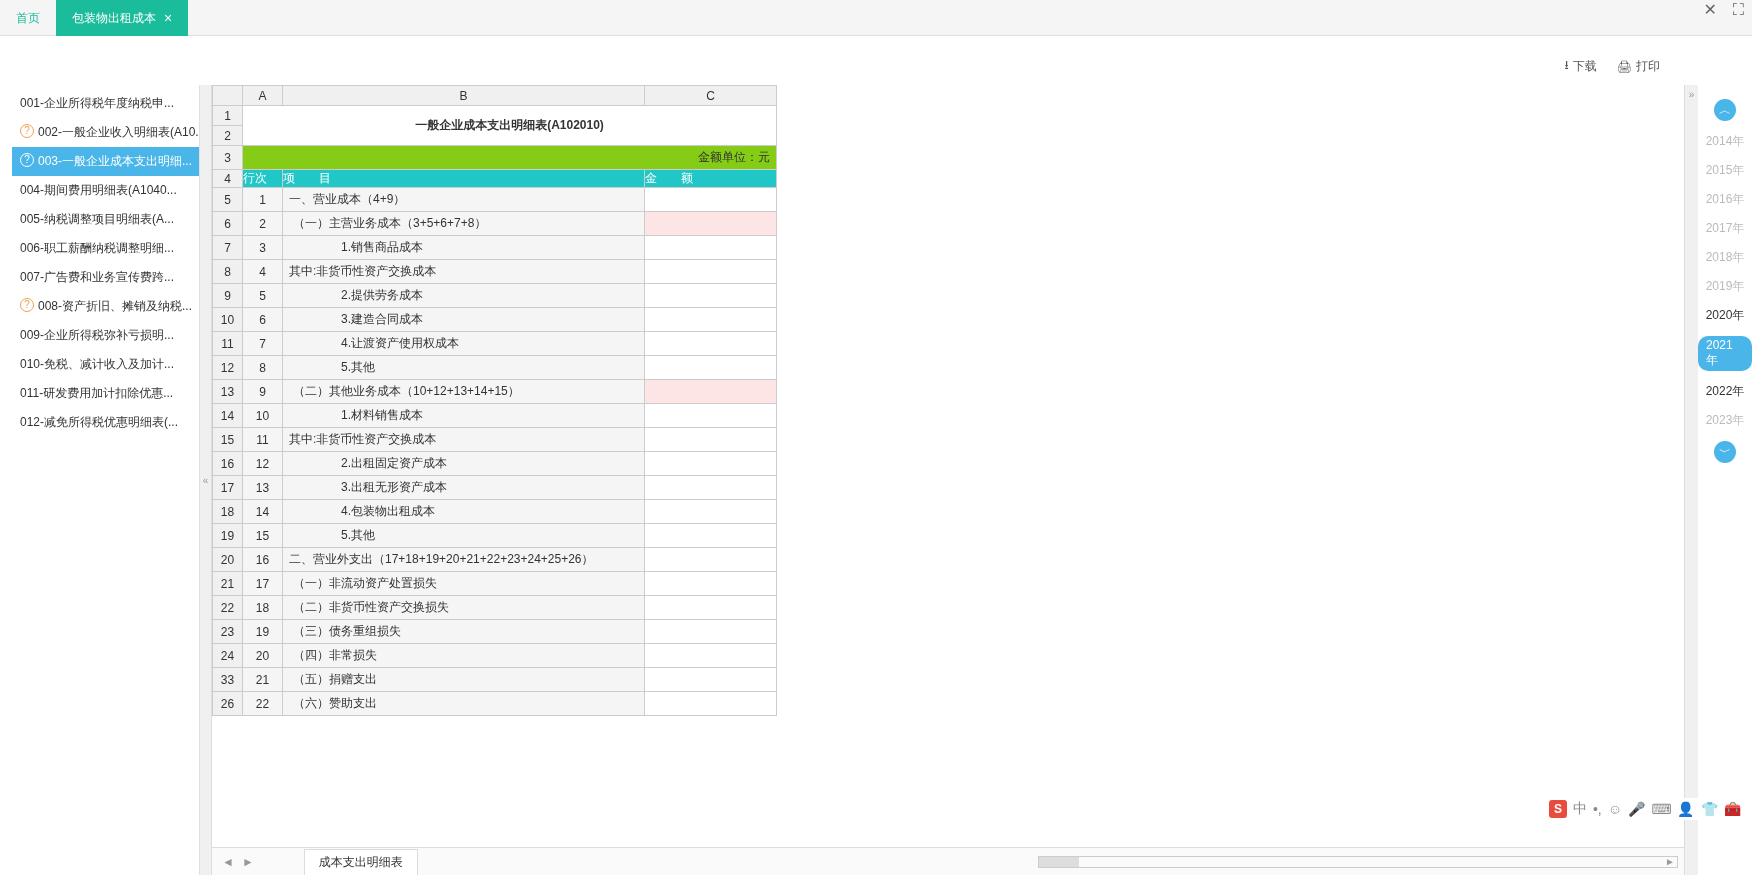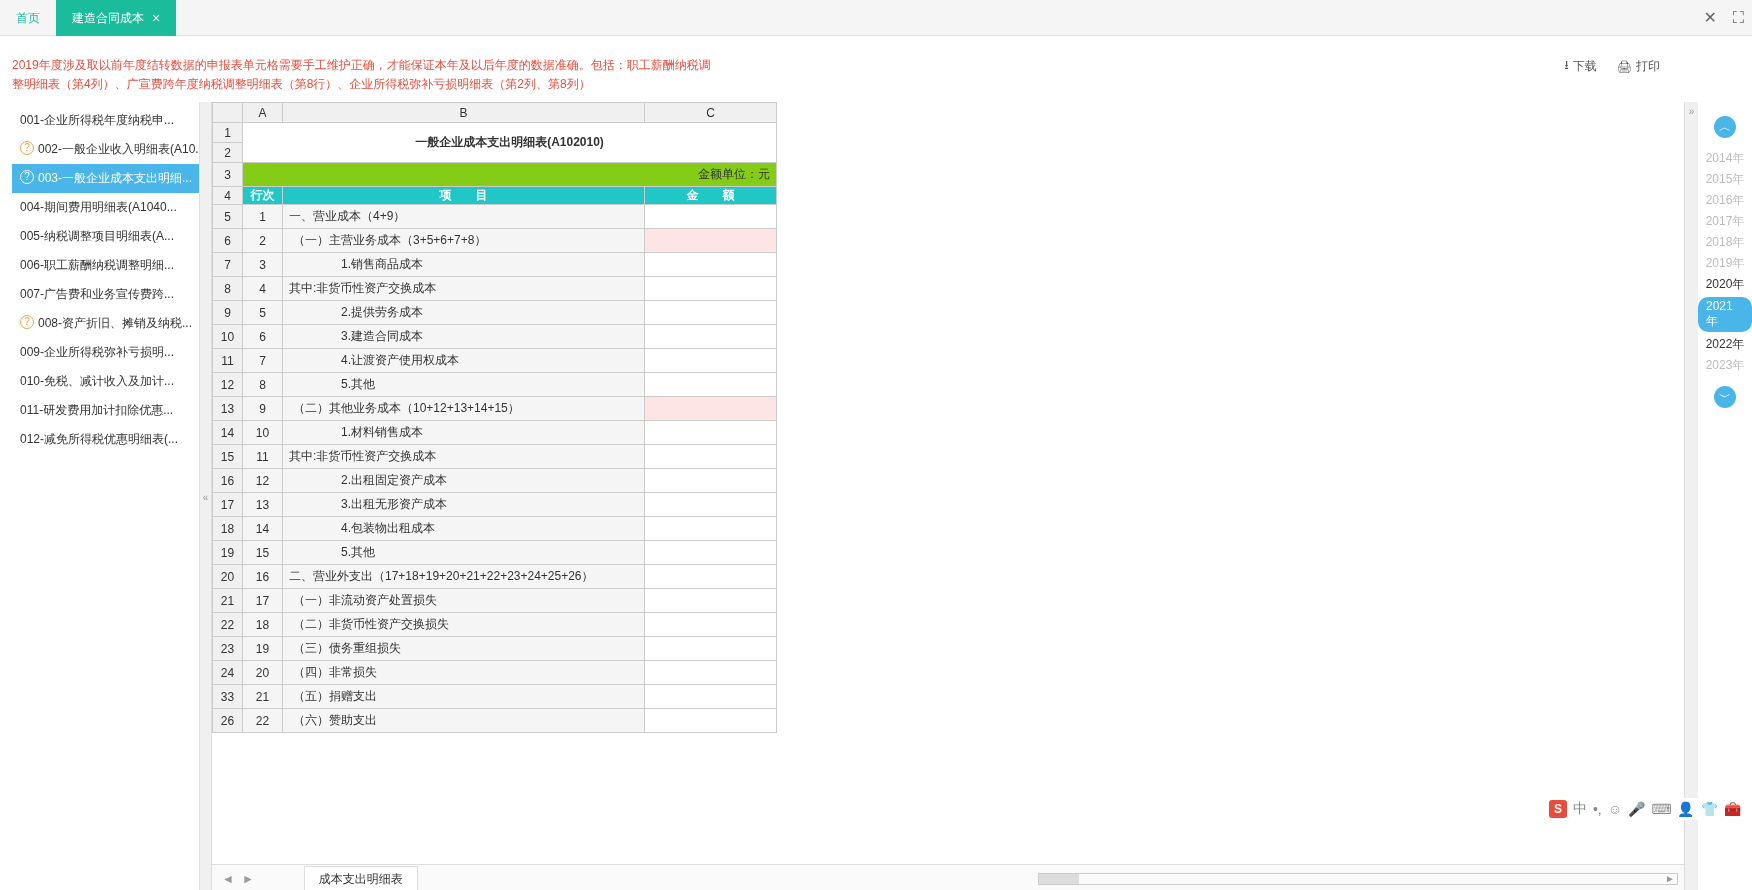--- a/index.html
+++ b/index.html
@@ -1,17 +1,17 @@
 <!DOCTYPE html>
 <html><head>
 <meta charset="utf-8">
 <style>
 * { box-sizing: border-box; margin: 0; padding: 0; }
 body { font-family: "Microsoft YaHei", Arial, sans-serif; font-size: 12px; color: #333; background: #fff; overflow: hidden; }
-.tabs-bar { display: flex; align-items: center; background: #f5f5f5; border-bottom: 1px solid #e0e0e0; height: 36px; position: relative; }
+.tabs-bar { display: flex; align-items: flex-start; background: #f5f5f5; border-bottom: 1px solid #e0e0e0; height: 36px; position: relative; }
 .tab { padding: 0 16px; height: 36px; line-height: 36px; cursor: pointer; display: flex; align-items: center; }
 .tab.home { color: #1abc9c; }
 .tab.active { background: #1abc9c; color: #fff; }
 .tab-close { margin-left: 8px; font-size: 14px; cursor: pointer; }
 .tabs-right { position: absolute; right: 8px; display: flex; gap: 16px; align-items: center; }
 .tabs-right span { cursor: pointer; font-size: 16px; color: #666; }
 .warning-bar { display: flex; padding: 20px 12px 8px; align-items: flex-start; }
 .warning-text { color: #e74c3c; font-size: 12px; line-height: 1.6; max-width: 700px; }
 .warning-actions { display: flex; gap: 20px; margin-left: auto; margin-right: 80px; align-items: center; color: #555; }
 .warning-actions span { cursor: pointer; display: flex; align-items: center; gap: 4px; }
@@ -29,21 +29,21 @@
 .corner { width: 30px; height: 20px; background: #f0f0f0; }
 .colhdr { background: #f0f0f0; text-align: center; height: 20px; font-weight: normal; }
 .rowhdr { background: #f0f0f0; text-align: center; width: 30px; font-weight: normal; }
 .colA { width: 40px; }
 .colB { width: 362px; }
 .colC { width: 132px; }
 .cell { height: 24px; padding: 2px 6px; background: #fff; }
 .cell.center { text-align: center; }
 .title-row { text-align: center; font-weight: bold; font-size: 15px; background: #fff; height: 40px; margin-top: 28px; }
 .unit-row { text-align: right; background: #84cc16; }
-.hdr-cell { background: #21c6c6; color: #fff; text-align: center; font-weight: bold; height: 17px; }
+.hdr-cell { background: #21c6c6; color: #fff; text-align: left; font-weight: normal; height: 17px; }
 .pink { background: #fde5e5; }
 .gray { background: #f5f5f5; }
 .indent1 { padding-left: 10px; }
 .indent2 { padding-left: 58px; }
 .indent3 { }
 .sheet-tabs { display: flex; align-items: center; border-top: 1px solid #ddd; height: 28px; background: #fafafa; }
 .sheet-nav { display: flex; gap: 8px; padding: 0 10px; color: #999; }
 .sheet-nav span { cursor: pointer; }
 .sheet-tab { padding: 4px 14px; border: 1px solid #ddd; border-bottom: none; background: #fff; font-size: 12px; cursor: pointer; margin-left: 40px; }
 .hscroll-placeholder { flex:1; display:flex; justify-content:flex-end; padding-right:6px; }
@@ -59,31 +59,30 @@
 .year-item.active { background: #4ab5e8; color: #fff; padding: 2px 8px; border-radius: 10px; }
 .ime-bar { position: fixed; right: 6px; bottom: 70px; display: flex; gap: 6px; align-items: center; font-size: 14px; color: #888; background:#fff; padding:2px 4px; }
 .ime-bar .s-icon { background:#e74c3c; color:#fff; width:18px; height:18px; border-radius:3px; display:flex; align-items:center; justify-content:center; font-weight:bold; font-size:12px; }
 </style>
 </head>
 <body>
 
 <div class="tabs-bar">
   <div class="tab home">首页</div>
   <div class="tab active">
-    <span>建造合同成本</span>
+    <span>包装物出租成本</span>
     <span class="tab-close">×</span>
   </div>
   <div class="tabs-right">
     <span>✕</span>
     <span>⛶</span>
   </div>
 </div>
 
 <div class="warning-bar">
-  <div class="warning-text">2019年度涉及取以前年度结转数据的申报表单元格需要手工维护正确，才能保证本年及以后年度的数据准确。包括：职工薪酬纳税调整明细表（第4列）、广宣费跨年度纳税调整明细表（第8行）、企业所得税弥补亏损明细表（第2列、第8列）</div>
   <div class="warning-actions">
     <span>⭳ <span>下载</span></span>
     <span>🖨 <span>打印</span></span>
   </div>
 </div>
 
 <div class="main-area">
   <div class="sidebar" id="sidebar">
       <div class="sidebar-item">
         <span>001-企业所得税年度纳税申...</span>
@@ -302,21 +301,21 @@
           <span class="arrow hs-right">►</span>
         </div>
       </div>
     </div>
   </div>
 
   <div class="expand-right">»</div>
 
   <div class="year-panel">
     <div class="year-btn">︿</div>
-    <div id="year-list" style="display: flex; flex-direction: column; gap: 4px; align-items: center;">
+    <div id="year-list" style="display: flex; flex-direction: column; gap: 12px; align-items: center;">
         <div class="year-item">2014年</div>
         <div class="year-item">2015年</div>
         <div class="year-item">2016年</div>
         <div class="year-item">2017年</div>
         <div class="year-item">2018年</div>
         <div class="year-item">2019年</div>
         <div class="year-item dark">2020年</div>
         <div class="year-item active">2021年</div>
         <div class="year-item dark">2022年</div>
         <div class="year-item">2023年</div>

